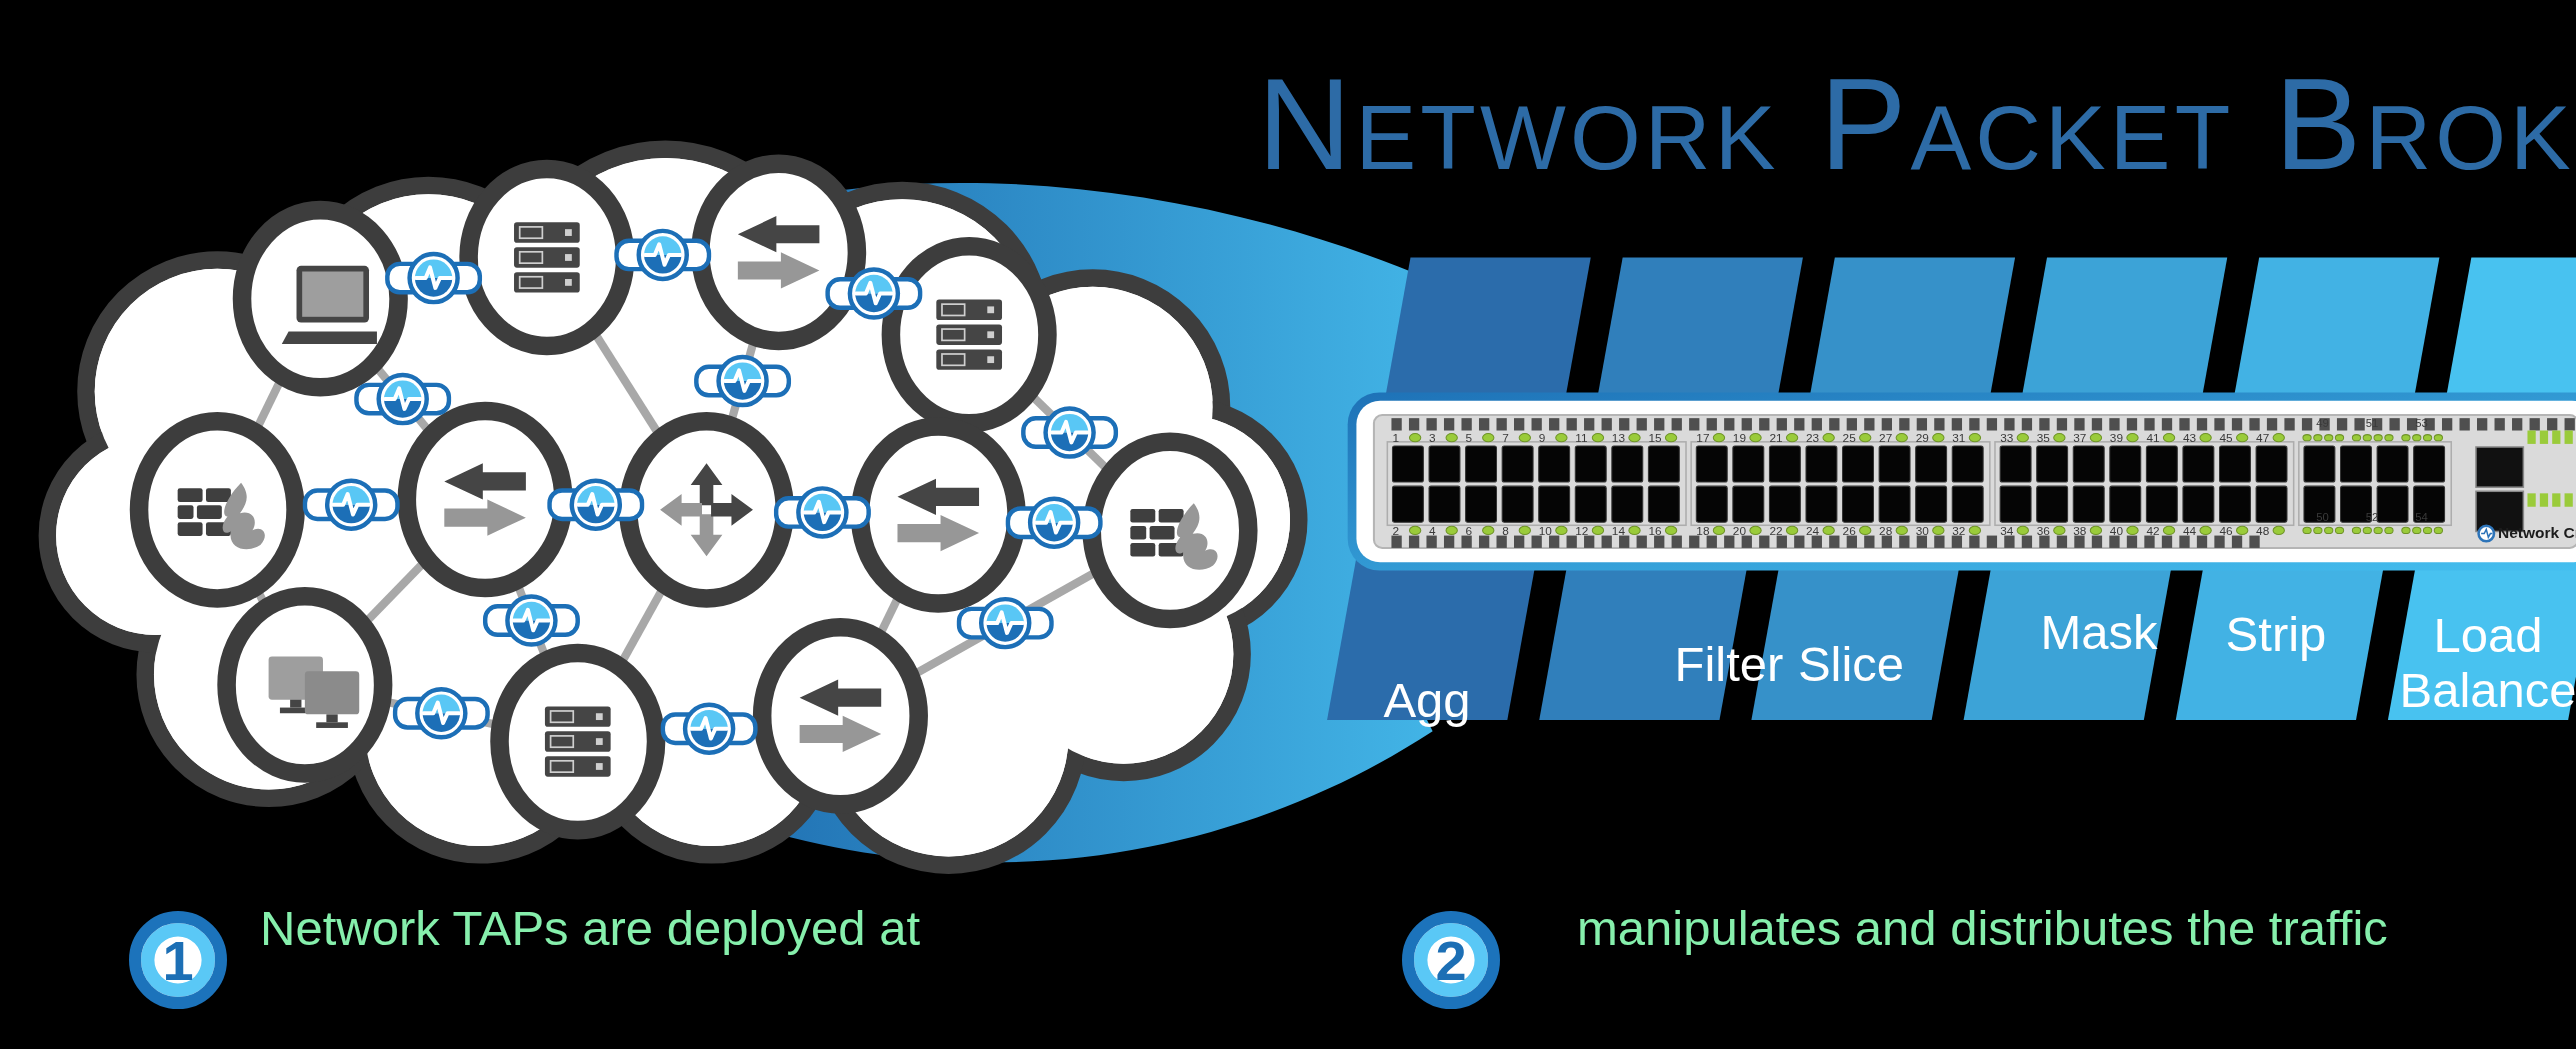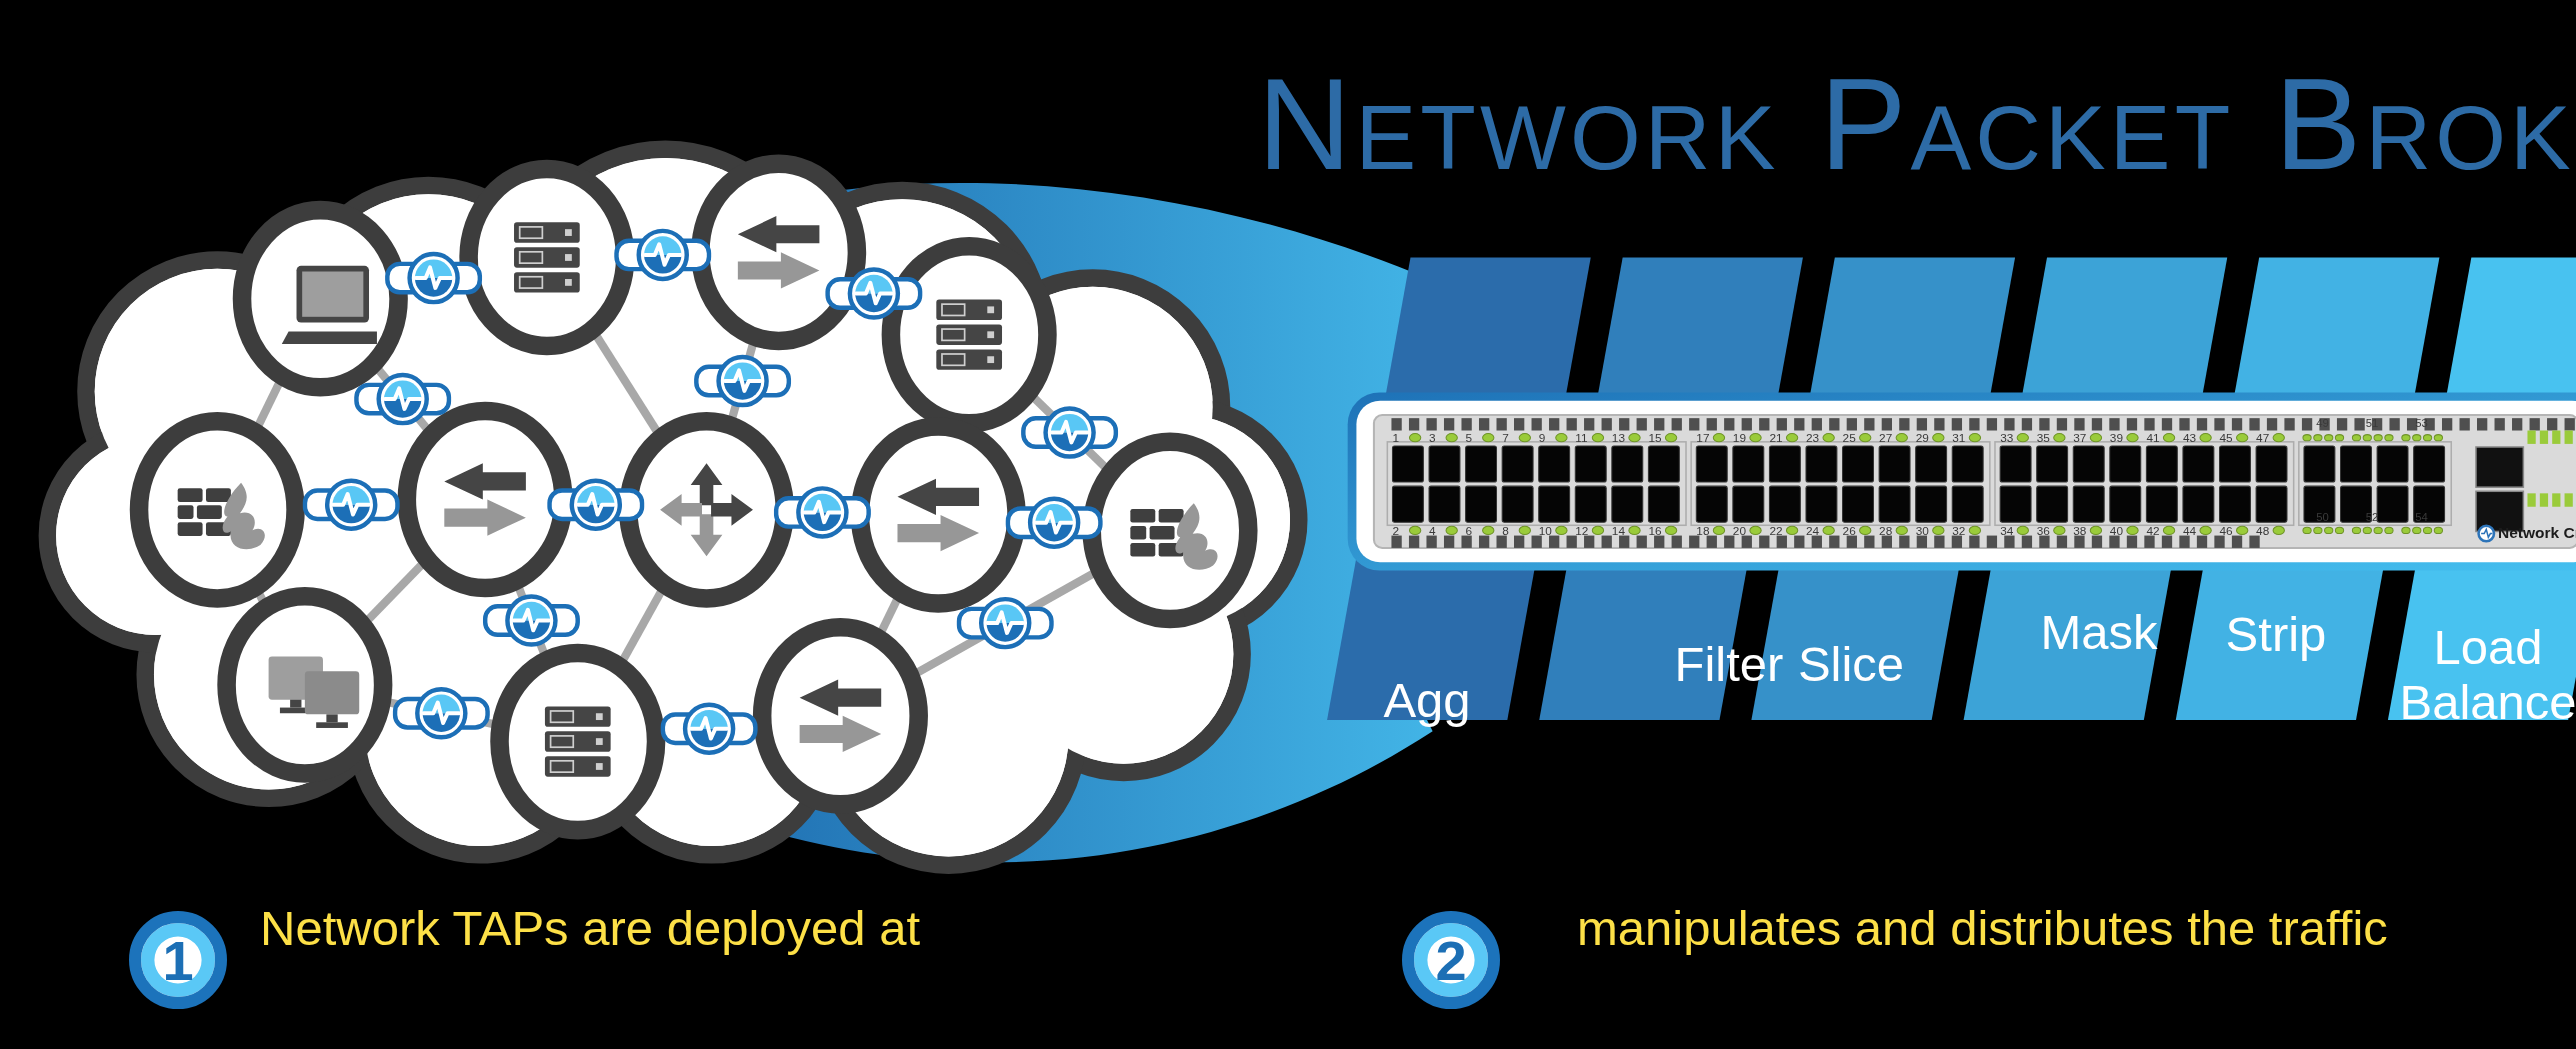--- a/index.html
+++ b/index.html
@@ -6,21 +6,21 @@
   #canvas{position:relative;width:3956px;height:1049px;background:#000;overflow:hidden;
           font-family:"Liberation Sans",sans-serif;}
   #scene{position:absolute;left:0;top:0;}
   .title{position:absolute;left:1159px;top:49px;width:1649px;text-align:center;
          font-variant:small-caps;font-size:130px;letter-spacing:4.1px;font-weight:500;
          color:#2d6ba6;white-space:nowrap;}
   .badge{position:absolute;width:98px;height:98px;border-radius:50%;
          border:12.4px solid #1c73bb;background:#fff;box-sizing:border-box;
          box-shadow:inset 0 0 0 13.4px #5ac8f6;display:flex;align-items:center;justify-content:center;}
   .badge span{color:#1c6fb5;font-size:56px;font-weight:700;}
-  .step-text{position:absolute;color:#fde047;font-size:49px;line-height:63px;
+  .step-text{position:absolute;color:#86efac;font-size:49px;line-height:63px;
              font-weight:500;white-space:nowrap;}
   .stripe-label{position:absolute;color:#fff;font-size:49px;line-height:55px;
                 text-align:center;transform:translateX(-50%);white-space:nowrap;}
   .brand{position:absolute;color:#1c1c1c;font-size:15.5px;font-weight:700;white-space:nowrap;}
 </style>
 </head>
 <body>
 
 <div id="canvas">
 
@@ -685,21 +685,21 @@
   </g>
 </svg>
 
 <div class="title">Network Packet Broker</div>
 <div id="labels">
       <div class="stripe-label" style="left: 1427px; top: 637px; margin-top: 36px;">Agg</div>
       <div class="stripe-label" style="left: 1729px; top: 637px;">Filter</div>
       <div class="stripe-label" style="left: 1851px; top: 637px; text-align: right;">Slice</div>
       <div class="stripe-label" style="left: 2063px; top: 605px; margin-left: 36px;">Mask</div>
       <div class="stripe-label" style="left: 2276px; top: 607px;">Strip</div>
-      <div class="stripe-label" style="left: 2488px; top: 608px; margin-top: 12px;">
+      <div class="stripe-label" style="left: 2488px; top: 608px;">
         <div>Load</div>
         <div>Balance</div>
       </div>
     </div>
 <div id="steps">
       <div class="badge" style="left: 129px; top: 911px;">
         <span>1</span>
       </div>
       <div class="step-text" style="left: 260px; top: 897px;">
         <div>Network TAPs are deployed at</div>

